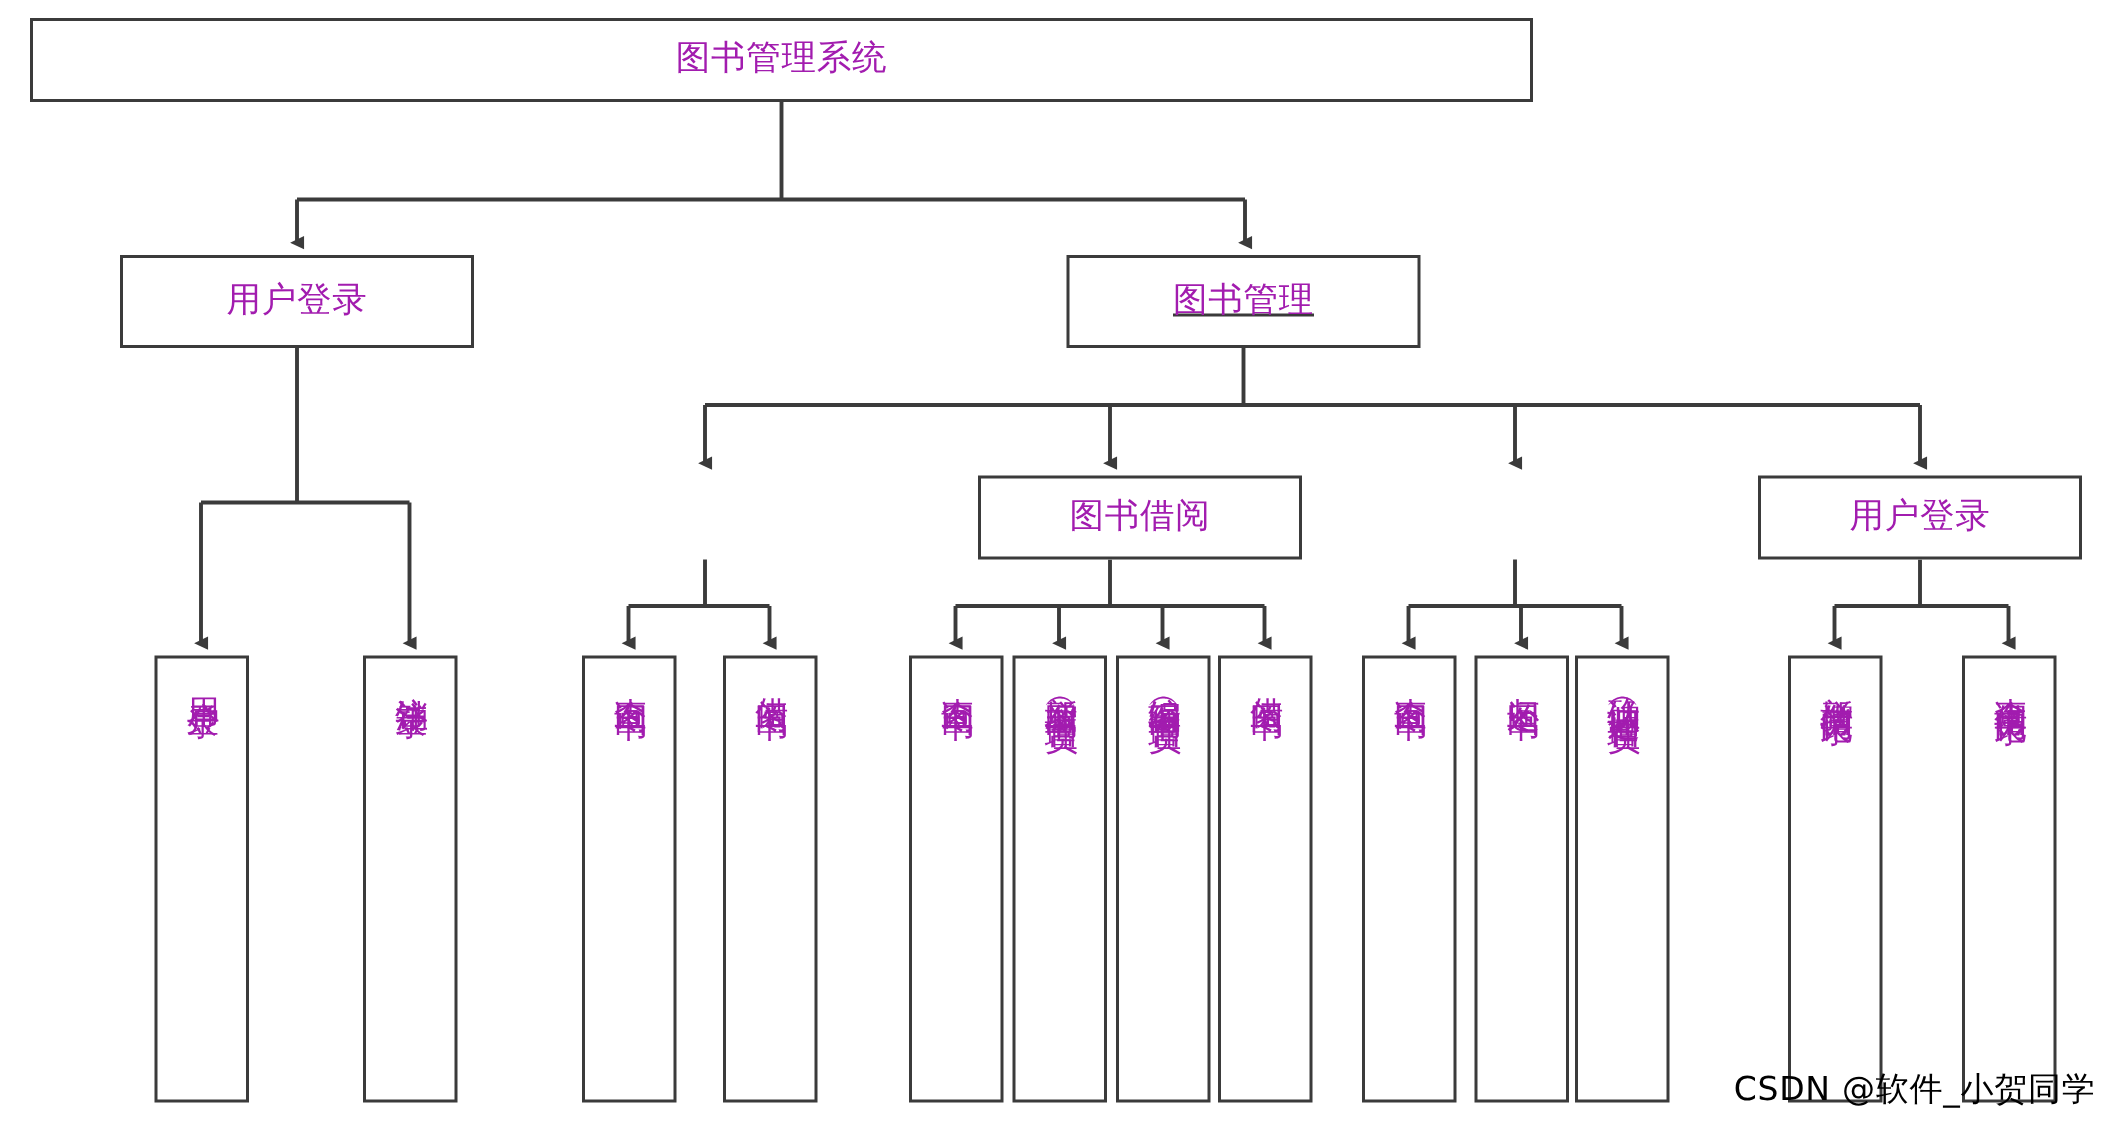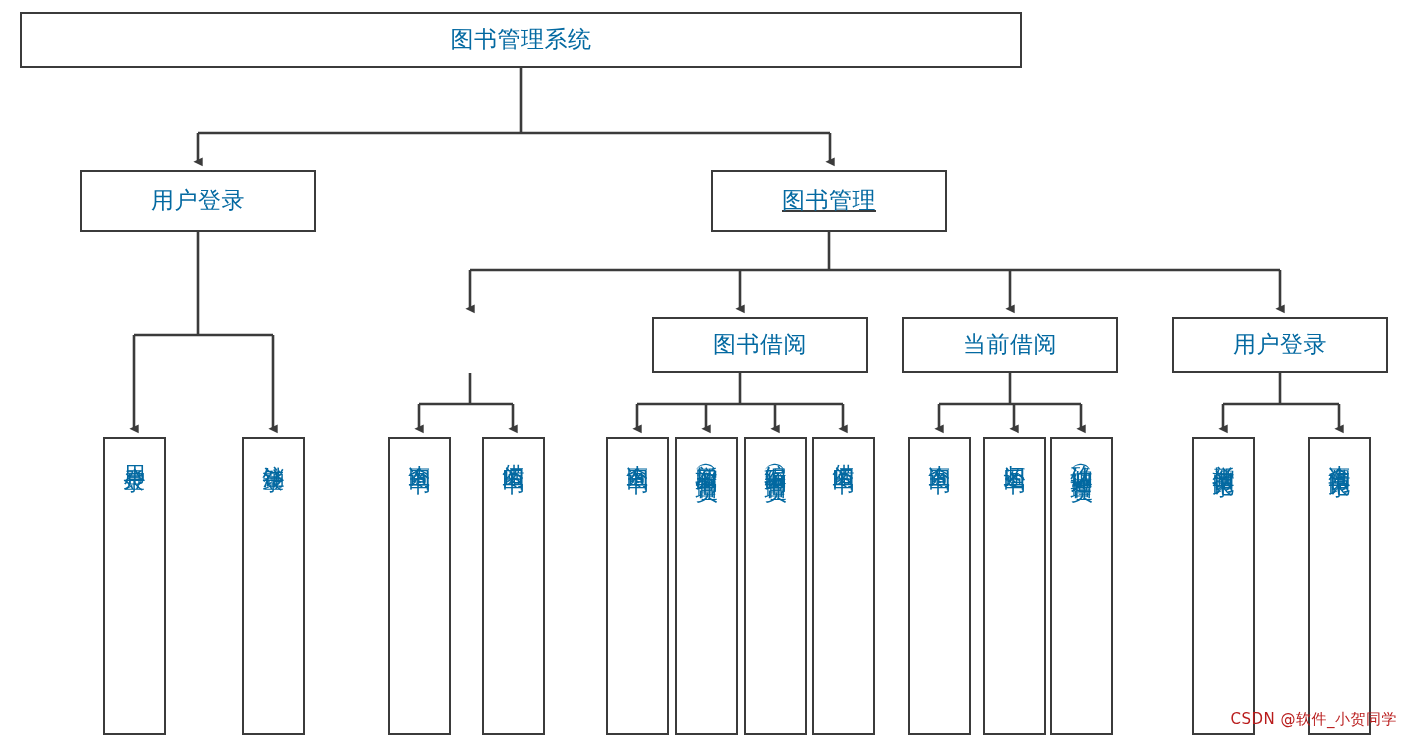--- a/index.html
+++ b/index.html
@@ -34,21 +34,21 @@
     display: flex;
     align-items: center;
     justify-content: center;
     color: #3a3a3a;
   }
   .node .label {
     display: block;
     text-align: center;
     line-height: 1.18;
     white-space: nowrap;
-    color: #0369a1;
+    color: #a21caf;
   }
   .node.horizontal .label {
     font-size: 23px;
     letter-spacing: 0.5px;
   }
   .node.root .label {
     font-size: 23px;
   }
   .node.vertical {
     align-items: flex-start;
@@ -58,23 +58,23 @@
   .node.vertical .label {
     writing-mode: vertical-rl;
     text-orientation: upright;
     font-size: 22px;
     letter-spacing: 2.5px;
     line-height: 1;
   }
   .watermark {
     position: absolute;
     right: 8px;
-    bottom: 18px;
-    font-size: 15px;
-    color: #b91c1c;
+    bottom: 6px;
+    font-size: 22px;
+    color: #000000;
     white-space: nowrap;
     letter-spacing: 0.5px;
     font-family: "DejaVu Sans", "Liberation Sans", sans-serif;
   }
 </style>
 </head>
 <body>
 
 <div id="diagram-canvas">
 
@@ -139,23 +139,20 @@
 
   <div class="node horizontal" style="left:711px; top:170px; width:236px; height:62px;text-decoration:underline;">
     <span class="label">图书管理</span>
   </div>
 
 
   <div class="node horizontal" style="left:632px; top:317px; width:216px; height:56px;margin-left:20px;">
     <span class="label">图书借阅</span>
   </div>
 
-  <div class="node horizontal" style="left:902px; top:317px; width:216px; height:56px;">
-    <span class="label">当前借阅</span>
-  </div>
 
   <div class="node horizontal" style="left:1172px; top:317px; width:216px; height:56px;">
     <span class="label">用户登录</span>
   </div>
 
   <div class="node vertical" style="left:103px; top:437px; width:63px; height:298px;">
     <span class="label">用户登录</span>
   </div>
 
   <div class="node vertical" style="left:242px; top:437px; width:63px; height:298px;">

